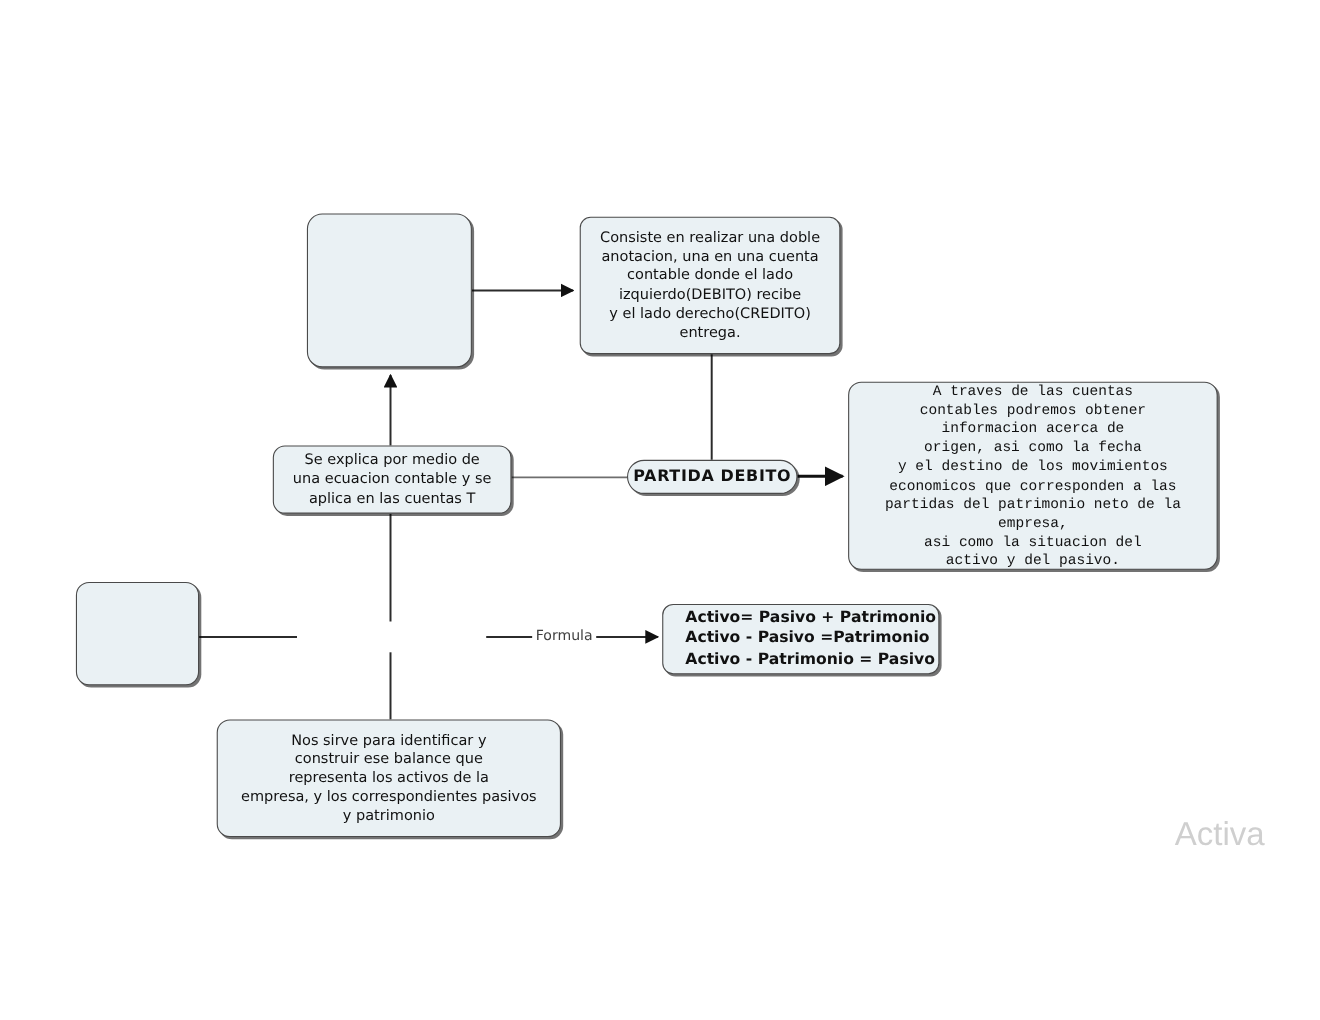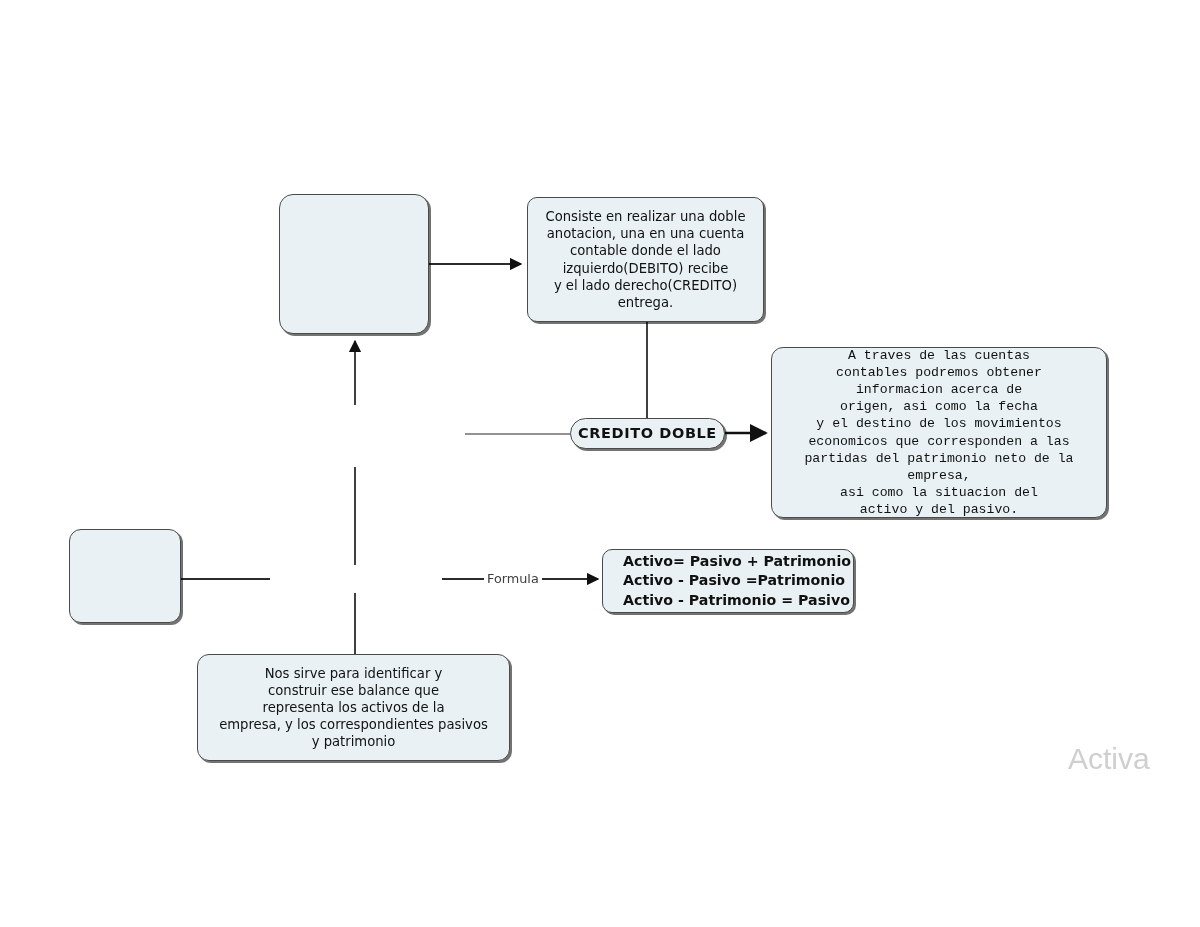--- a/index.html
+++ b/index.html
@@ -193,23 +193,28 @@
 contables podremos obtener
 informacion acerca de
 origen, asi como la fecha
 y el destino de los movimientos
 economicos que corresponden a las
 partidas del patrimonio neto de la empresa,
 asi como la situacion del
 activo y del pasivo.</span>
   </div>
 
+  <div class="node n-explica">
+    <span class="txt">Se explica por medio de
+una ecuacion contable y se
+aplica en las cuentas T</span>
+  </div>
 
   <div class="node n-partida">
-    <span class="txt">CREDITO DOBLE</span>
+    <span class="txt">PARTIDA DEBITO</span>
   </div>
 
 
   <div class="node n-formulas">
     <span class="txt">Activo= Pasivo + Patrimonio
 Activo - Pasivo =Patrimonio
 Activo - Patrimonio = Pasivo</span>
   </div>
 
   <div class="node n-nossirve">

